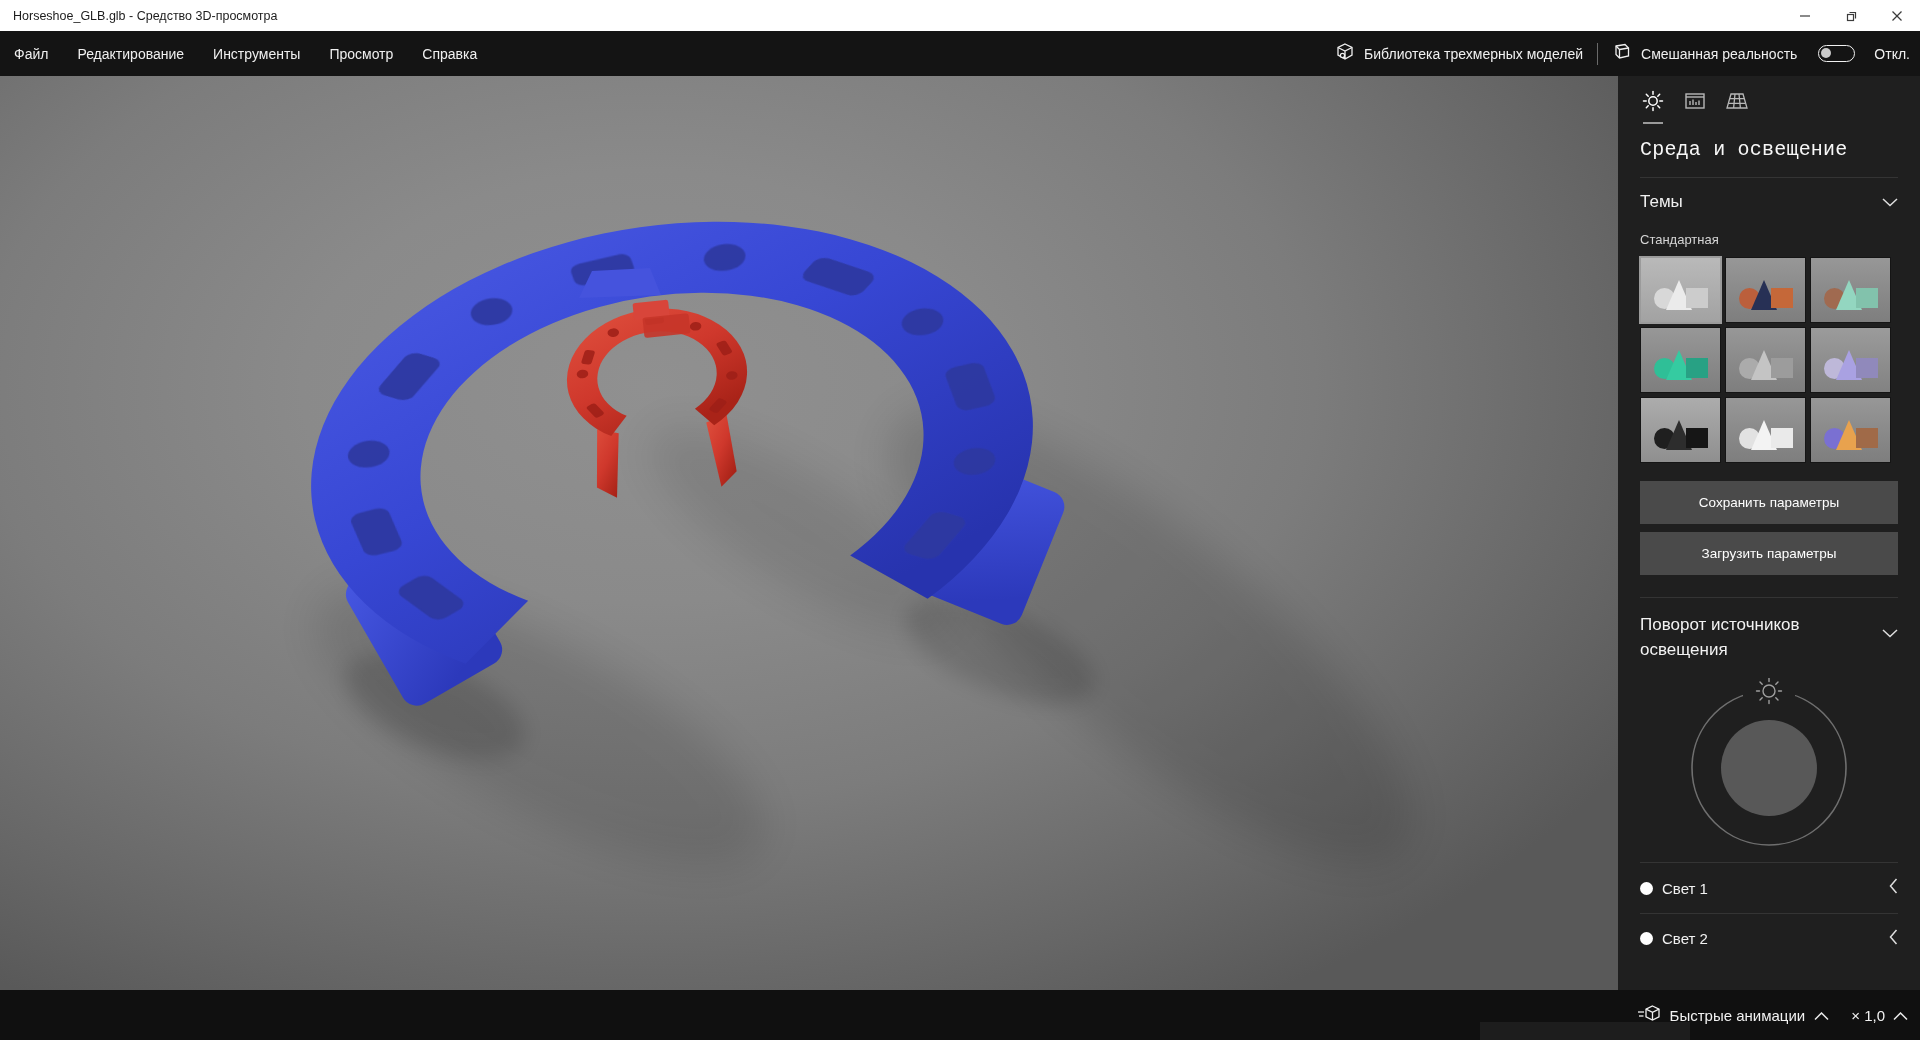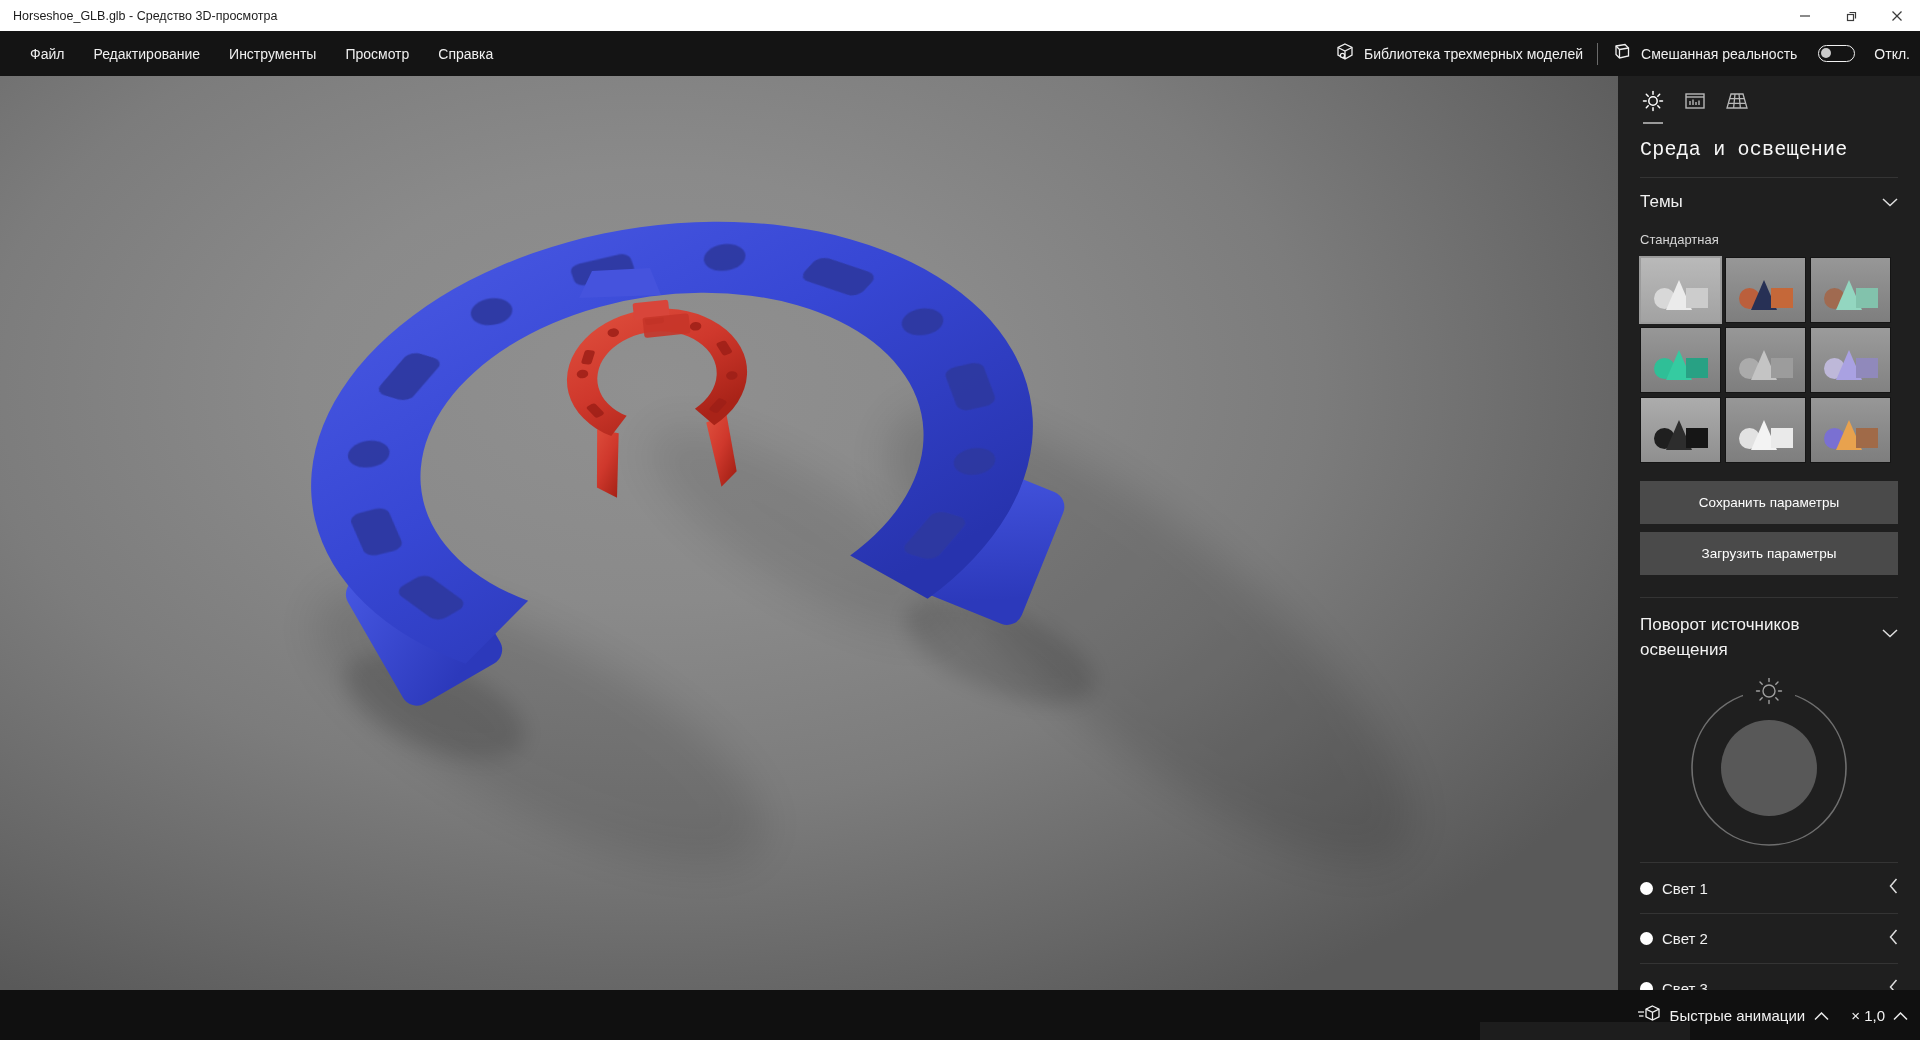--- a/index.html
+++ b/index.html
@@ -8,21 +8,21 @@
 
   
   .titlebar { height:31px; background:#ffffff; display:flex; align-items:center; position:relative; }
   .titlebar .title { font-size:12.5px; color:#1c1c1c; padding-left:13px; }
   .win-controls { margin-left:auto; display:flex; height:100%; }
   .win-btn { width:46px; height:100%; display:flex; align-items:center; justify-content:center; }
   .win-btn svg { display:block; }
 
   
   .menubar { height:45px; background:#141414; display:flex; align-items:center; color:#f0f0f0; font-size:14px; }
-  .menubar .menus { display:flex; gap:29px; padding-left:30px; }
+  .menubar .menus { display:flex; gap:29px; padding-left:14px; }
   .menubar .menu-item { cursor:default; }
   .menubar .right { margin-left:auto; display:flex; align-items:center; padding-right:10px; }
   .mb-sep { width:1px; height:22px; background:#6a6a6a; margin:0 14px; }
   .mb-iconlabel { display:flex; align-items:center; gap:9px; }
   .toggle { width:37px; height:17px; border:1.6px solid #f2f2f2; border-radius:9px; margin:0 10px 0 12px;
             position:relative; }
   .toggle .knob { position:absolute; left:2px; top:1.8px; width:10px; height:10px; border-radius:50%; background:#c9c9c9; }
 
   
   .main { display:flex; height:914px; }
@@ -383,29 +383,20 @@
       </div>
       <div class="light-row" style="border-top:1px solid #343434;">
         <div class="light-dot" style="background: rgb(255, 255, 255);"></div>
         <span class="light-label">Свет 2</span>
         <span class="light-chev">
           <svg width="9" height="16">
               <polyline points="7.5,1 1.5,8 7.5,15" fill="none" stroke="#dedede" stroke-width="1.5"></polyline>
             </svg>
         </span>
       </div>
-      <div class="light-row" style="border-top:1px solid #343434;">
-        <div class="light-dot" style="background: rgb(255, 255, 255);"></div>
-        <span class="light-label">Свет 3</span>
-        <span class="light-chev">
-          <svg width="9" height="16">
-              <polyline points="7.5,1 1.5,8 7.5,15" fill="none" stroke="#dedede" stroke-width="1.5"></polyline>
-            </svg>
-        </span>
-      </div>
 
     </div>
   </div>
 </div>
 
 <div class="bottombar">
   <div class="bb-group">
     <span>
       <svg width="24" height="20" viewBox="0 0 24 20" fill="none" stroke="#f0f0f0" stroke-width="1.3">
         <line x1="1" y1="8" x2="7" y2="8"></line>

